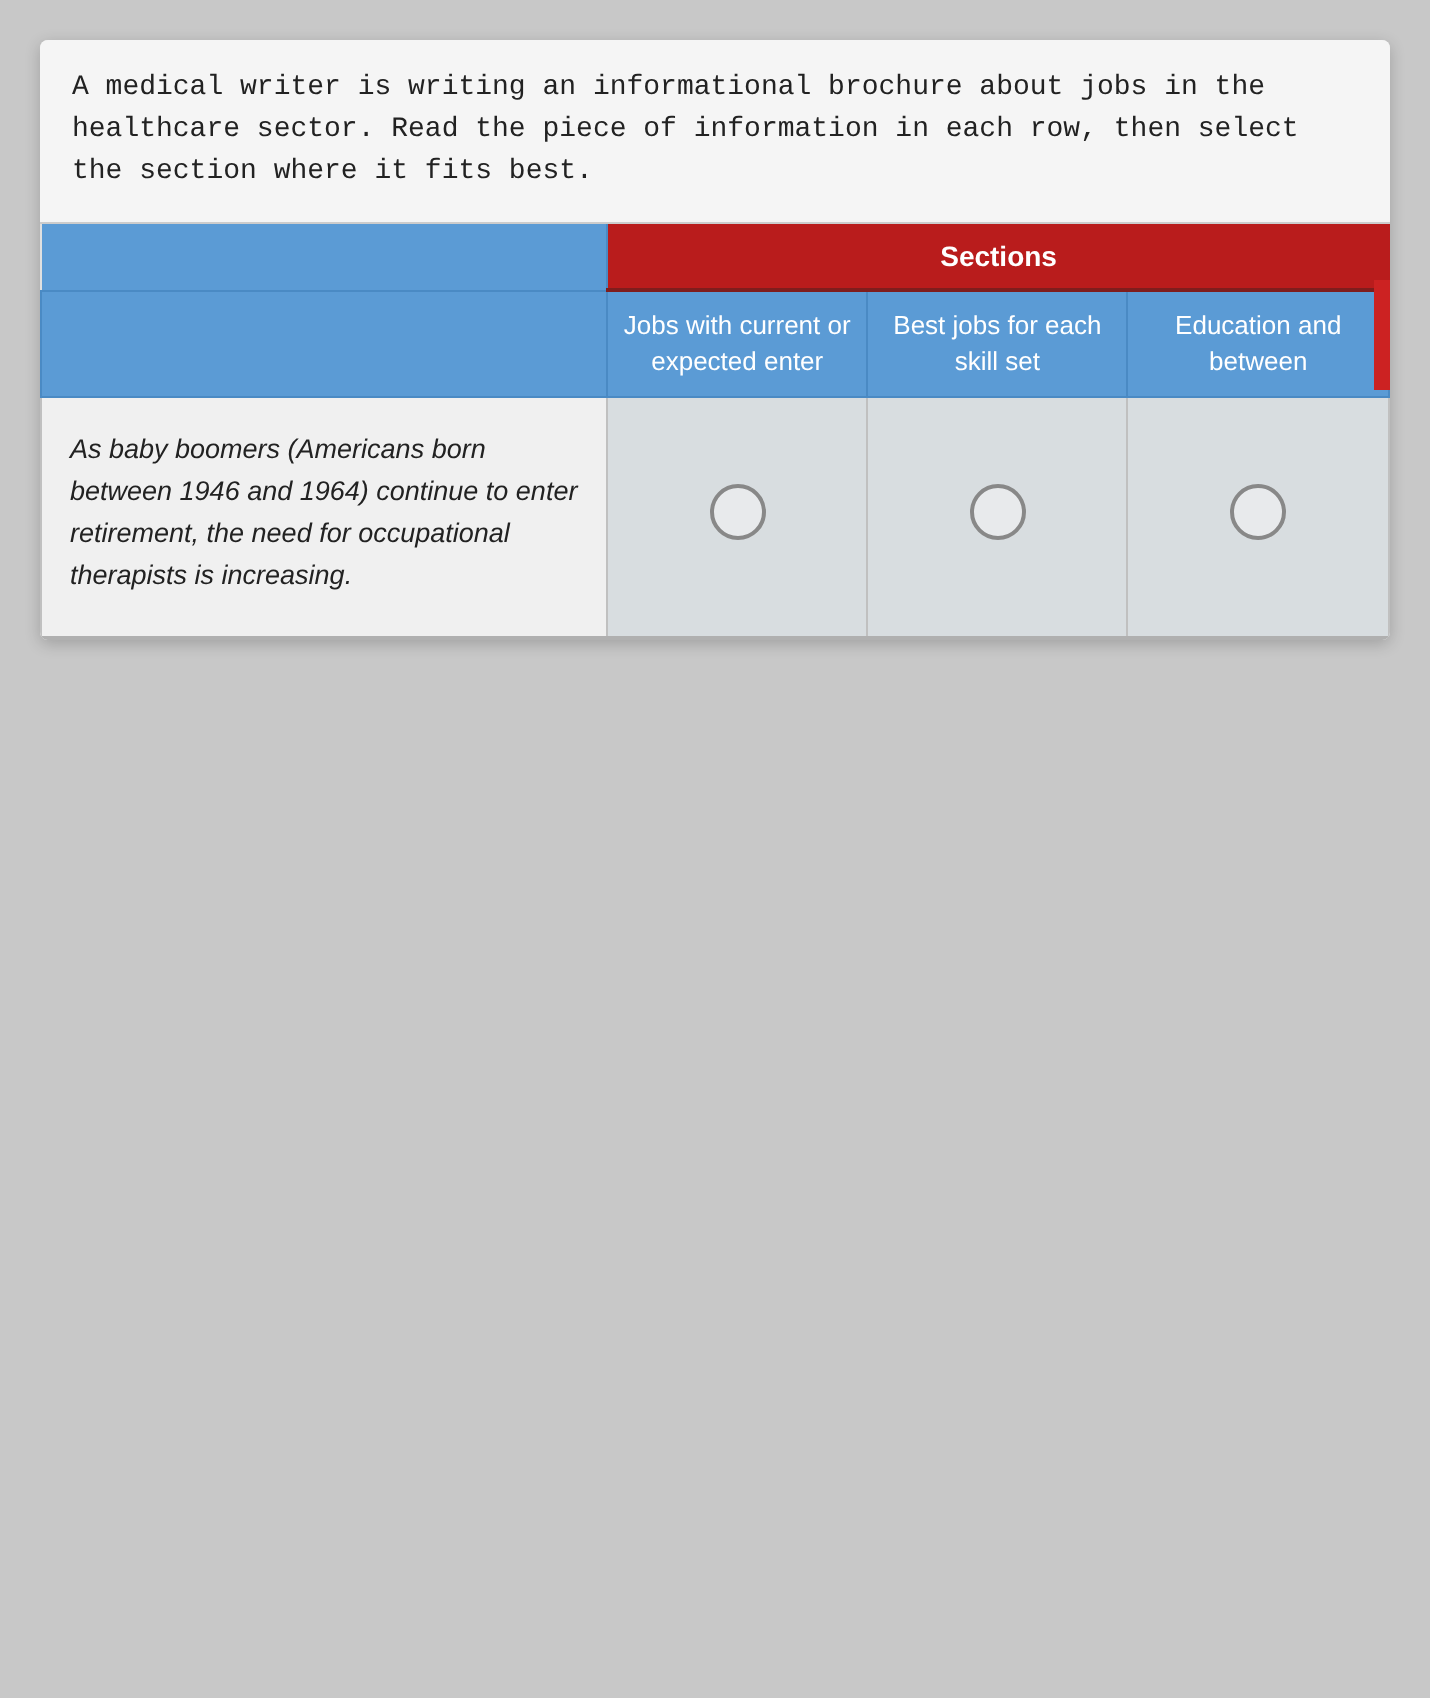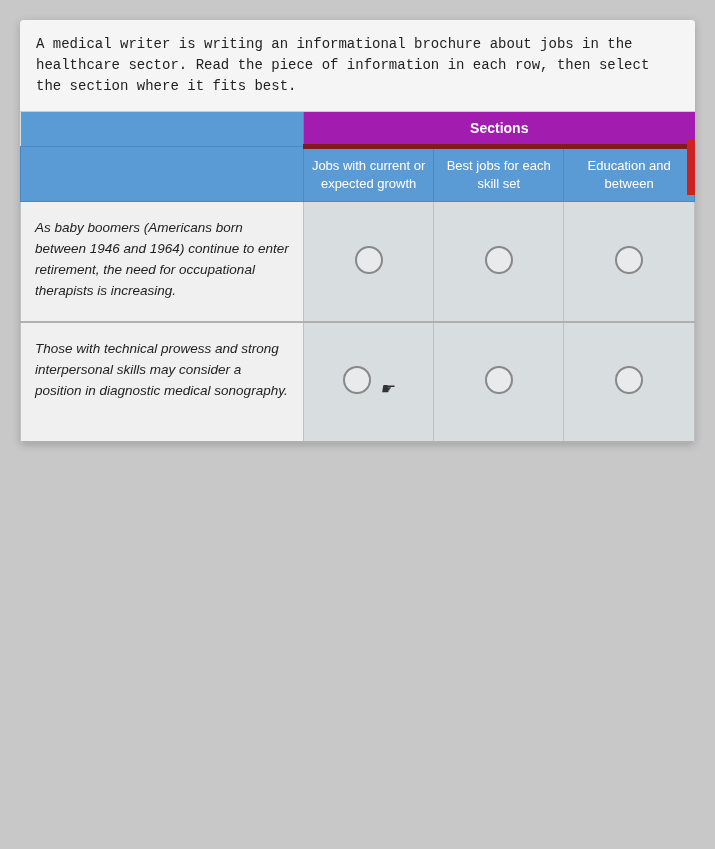--- a/index.html
+++ b/index.html
@@ -61,27 +61,27 @@
       width: 19.4%;
     }
 
     
     tr.sections-label-row td {
       background: #5b9bd5;
       padding: 0;
     }
 
     tr.sections-label-row td.sections-span {
-      background: #a21caf;
+      background: #b91c1c;
       color: white;
       text-align: center;
       font-weight: bold;
       font-size: 14px;
       padding: 8px;
-      border-bottom: 5px solid #7f1d1d;
+      border-bottom: 2px solid #7f1d1d;
     }
 
     tr.sections-label-row td.empty-corner {
       background: #5b9bd5;
       border-right: 1px solid #4a8ac4;
     }
 
     
     tr.col-headers-row td {
       background: #5b9bd5;
@@ -181,21 +181,21 @@
       </colgroup>
 
       <thead>
         <tr class="sections-label-row">
           <td class="empty-corner"></td>
           <td colspan="3" class="sections-span">Sections</td>
         </tr>
 
         <tr class="col-headers-row">
           <td class="empty-corner"></td>
-          <td>Jobs with current or expected growth</td>
+          <td>Jobs with current or expected enter</td>
           <td>Best jobs for each skill set</td>
           <td>Education and between</td>
         </tr>
       </thead>
 
       <tbody>
 
         <tr class="data-row">
           <td class="description-cell">As baby boomers (Americans born between 1946 and 1964) continue to enter retirement, the need for occupational therapists is increasing.</td>
           <td class="radio-cell">
@@ -203,29 +203,16 @@
           </td>
           <td class="radio-cell">
             <span class="radio-circle"></span>
           </td>
           <td class="radio-cell">
             <span class="radio-circle"></span>
           </td>
         </tr>
 
 
-        <tr class="data-row">
-          <td class="description-cell">Those with technical prowess and strong interpersonal skills may consider a position in diagnostic medical sonography.</td>
-          <td class="radio-cell">
-            <span class="radio-circle"></span>
-            <span class="cursor-hint">☛</span>
-          </td>
-          <td class="radio-cell">
-            <span class="radio-circle"></span>
-          </td>
-          <td class="radio-cell">
-            <span class="radio-circle"></span>
-          </td>
-        </tr>
       </tbody>
     </table>
   </div>
 </div>
 
 </body></html>

